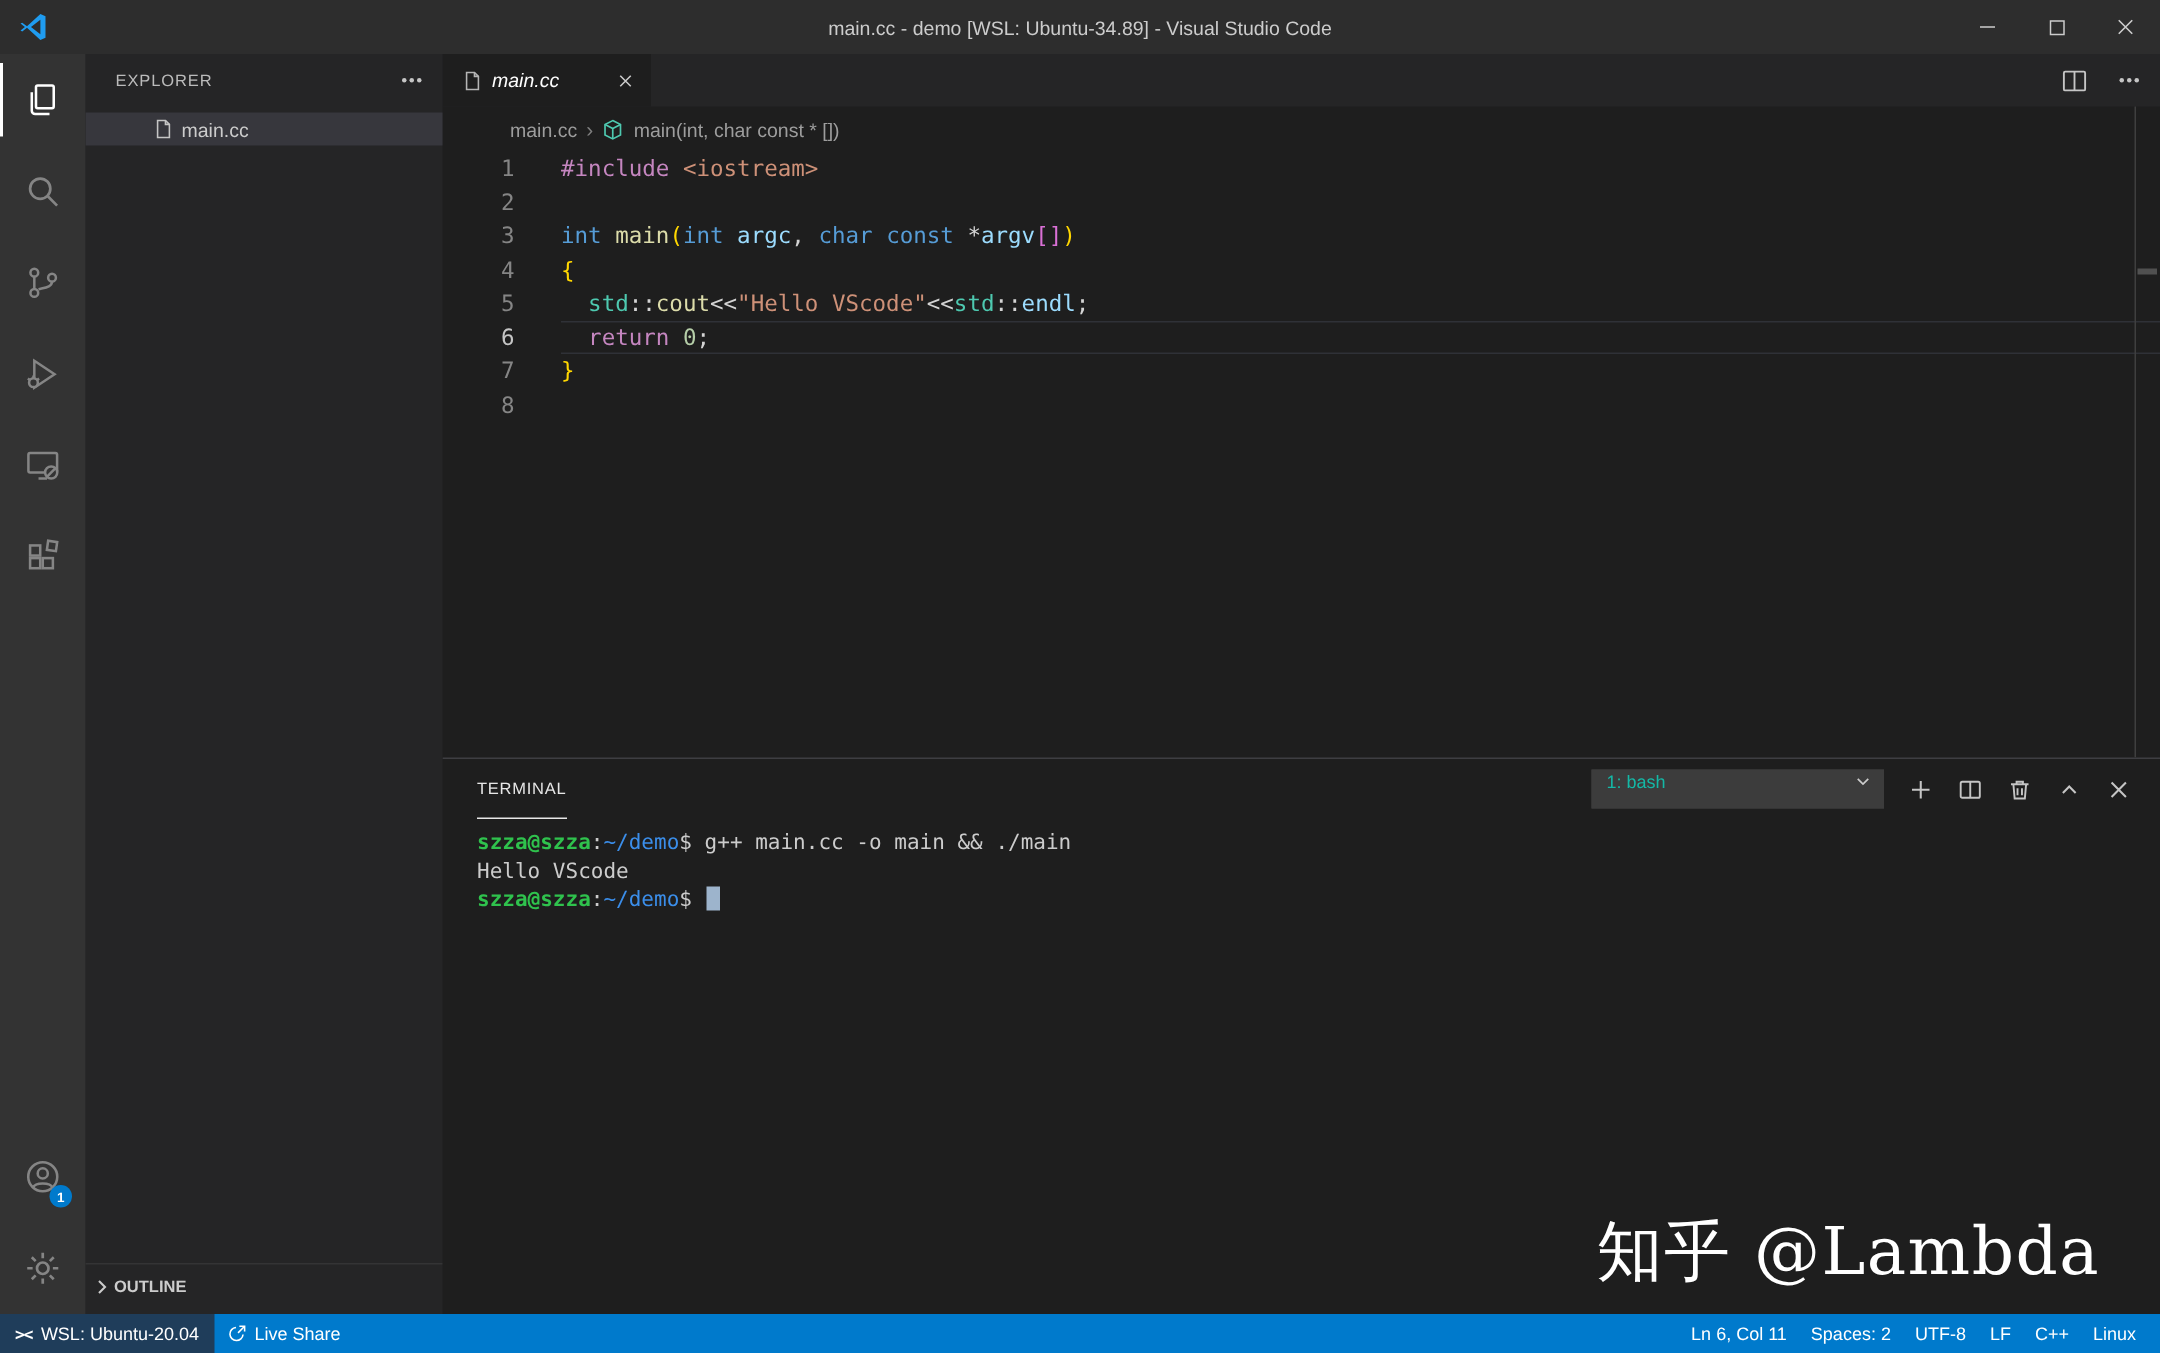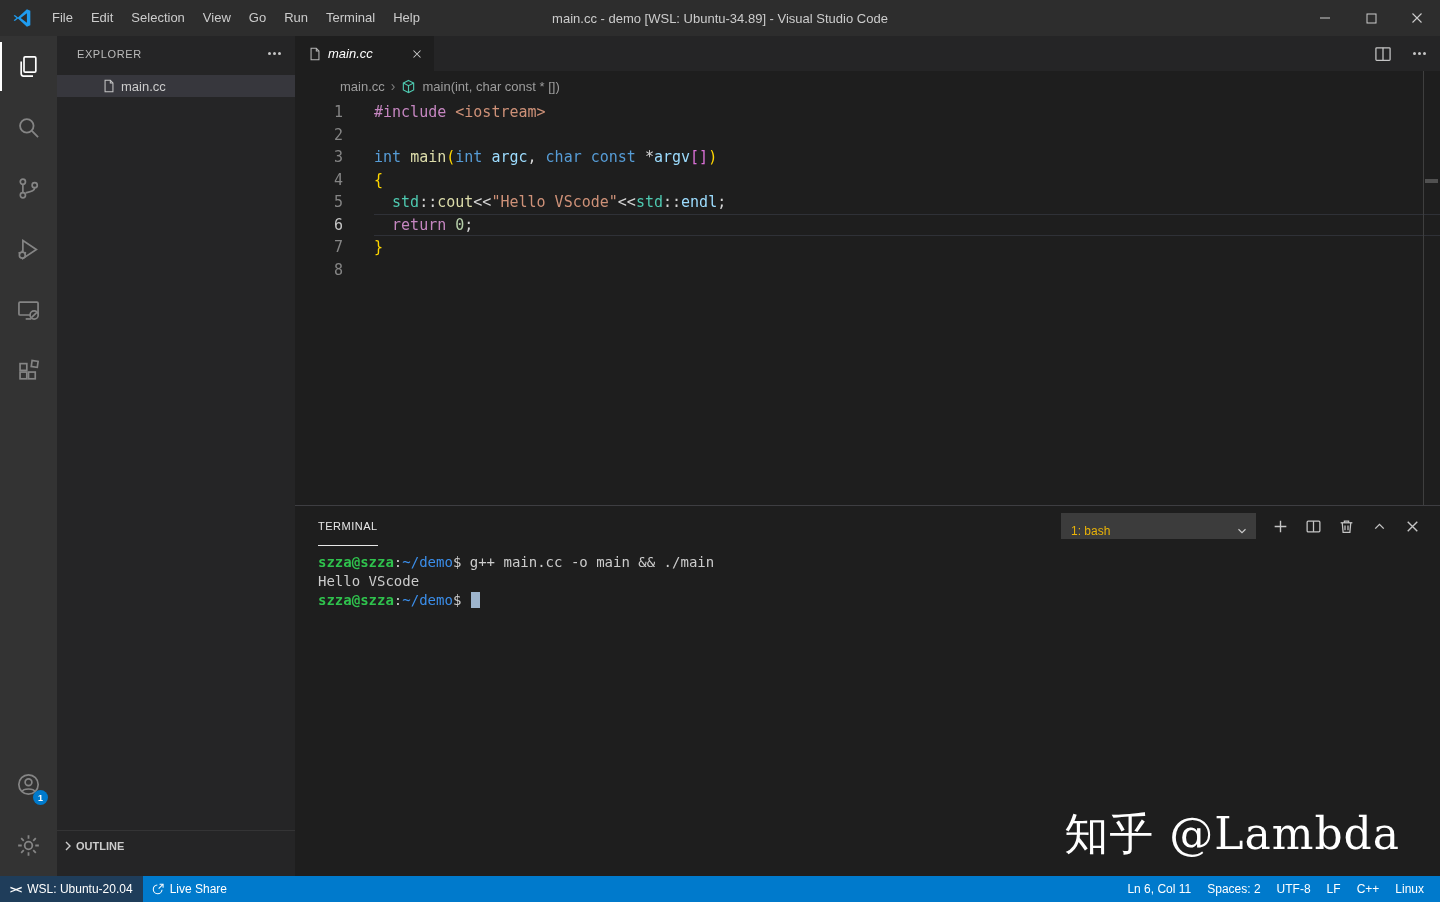--- a/index.html
+++ b/index.html
@@ -67,21 +67,21 @@
     display:flex; align-items:center; height:22px; margin-top:10px;
     font-size:11px; font-weight:700; color:#cccccc; padding-left:3px; letter-spacing:.2px;
   }
   .section-header svg, .outline-row svg { width:16px; height:16px; flex:none; color:#cccccc; }
   .file-row {
     display:flex; align-items:center; height:22px; margin-top:4px;
     background:#37373d; color:#cccccc; font-size:13px; padding-left:45px; gap:5px;
   }
   .file-row svg { width:14px; height:14px; color:#c5c5c5; flex:none; }
   .outline-row {
-    position:absolute; bottom:16px; left:0; right:0; height:30px;
+    position:absolute; bottom:4px; left:0; right:0; height:30px;
     display:flex; align-items:center; font-size:11px; font-weight:700; color:#cccccc;
     padding-left:3px; border-top:1px solid rgba(255,255,255,.07);
   }
 
   
   .editor-region {
     position:absolute; top:36px; left:295px; right:0; height:469px;
     background:var(--editor_bg,#1e1e1e);
   }
   .tabbar { height:35px; background:#252526; display:flex; align-items:stretch; position:relative; }
@@ -140,22 +140,22 @@
     position:absolute; top:505px; left:295px; right:0; bottom:26px;
     background:#1e1e1e; border-top:1px solid #3e3e42;
   }
   .panel-header { height:40px; display:flex; align-items:center; padding:0 0 0 23px; }
   .panel-tab {
     font-size:11px; letter-spacing:.5px; color:#e7e7e7; height:100%;
     display:flex; align-items:center; border-bottom:1px solid #e7e7e7;
   }
   .panel-spacer { flex:1; }
   .shell-select {
-    width:195px; height:26px; background:#3c3c3c; color:#eab308; font-size:12px;
-    display:flex; align-items:flex-end; justify-content:space-between;
+    width:195px; height:26px; background:#3c3c3c; color:#14b8a6; font-size:12px;
+    display:flex; align-items:flex-start; justify-content:space-between;
     padding:0 6px 0 9px; margin-right:12px; border:1px solid #3c3c3c;
   }
   .shell-select svg { width:14px; height:14px; color:#cccccc; }
   .panel-icons { display:flex; gap:9px; color:#c5c5c5; margin-right:16px; align-items:center; }
   .panel-icon { width:24px; height:24px; display:flex; align-items:center; justify-content:center; border-radius:4px; }
   .panel-icon svg { width:17px; height:17px; }
 
   .terminal-output {
     padding:7px 0 0 23px; font-size:14px; line-height:19px; white-space:pre;
     font-family:"DejaVu Sans Mono","Liberation Mono",monospace;
@@ -193,30 +193,20 @@
     letter-spacing:1px;
   }
 </style>
 </head>
 <body>
 
 <div class="titlebar">
   <svg class="vscode-logo" viewBox="0 0 24 24">
     <path fill="#1F9CF0" fill-rule="evenodd" d="M17.9 1.6 7.2 11.4 3.4 8.5 2 9.2 5.5 12 2 14.8l1.4.7 3.8-2.9 10.7 9.8 4.1-1.8V3.4L17.9 1.6zm0 4.6v11.6L10.4 12l7.5-5.8z"></path>
   </svg>
-  <nav class="menu">
-    <span class="menu-item">File</span>
-    <span class="menu-item">Edit</span>
-    <span class="menu-item">Selection</span>
-    <span class="menu-item">View</span>
-    <span class="menu-item">Go</span>
-    <span class="menu-item">Run</span>
-    <span class="menu-item">Terminal</span>
-    <span class="menu-item">Help</span>
-  </nav>
   <div class="title-text">main.cc - demo [WSL: Ubuntu-34.89] - Visual Studio Code</div>
   <div class="win-controls">
     <div class="win-btn">
       <svg width="12" height="12" viewBox="0 0 12 12">
           <path d="M1 6h10" stroke="currentColor" stroke-width="1"></path>
         </svg>
     </div>
     <div class="win-btn">
       <svg width="11" height="11" viewBox="0 0 11 11">
           <rect x="1" y="1" width="9" height="9" fill="none" stroke="currentColor" stroke-width="1"></rect>

